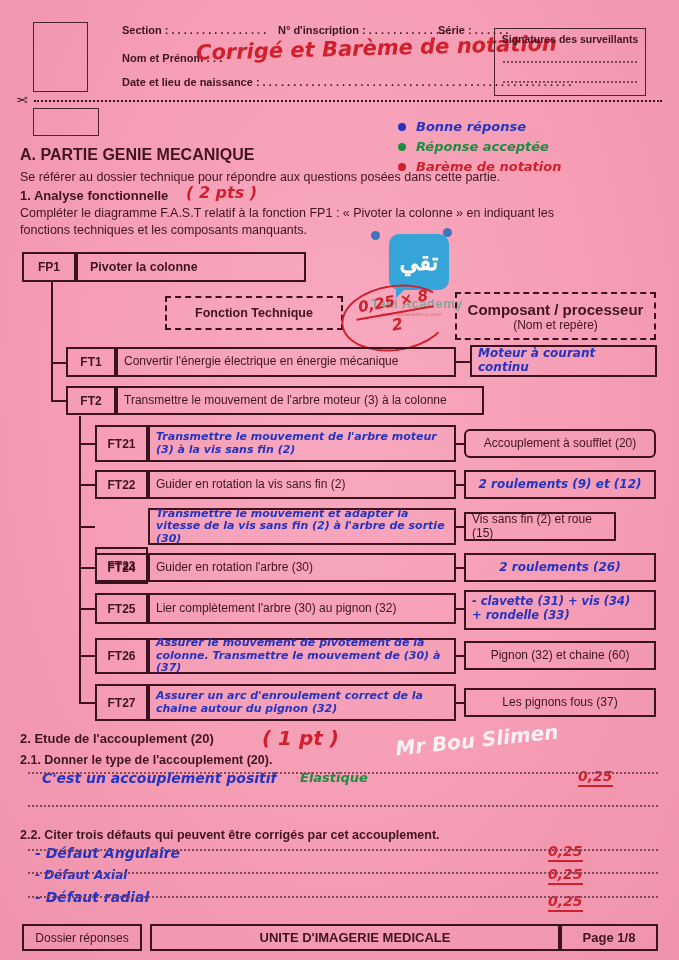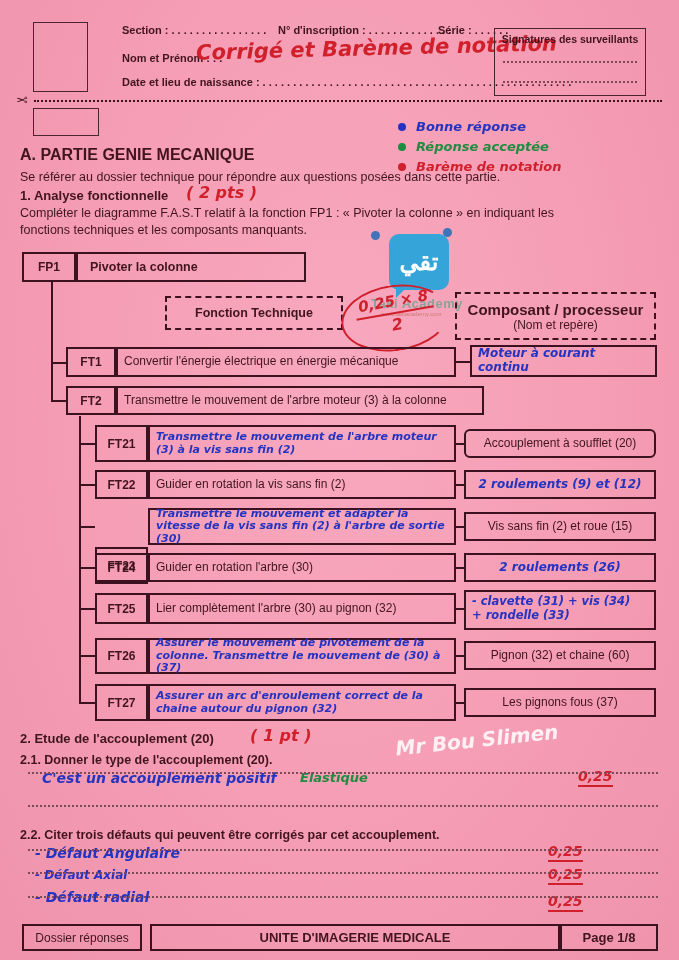--- a/index.html
+++ b/index.html
@@ -131,21 +131,21 @@
 <div class="box func-cell" style="left:464px;top:429px;width:192px;height:29px;font-size:12px;justify-content:center;border-radius:6px;">Accouplement à soufflet (20)</div>
 
 <div class="box code-cell" style="left:95px;top:470px;width:53px;height:29px;">FT22</div>
 <div class="box func-cell" style="left:148px;top:470px;width:308px;height:29px;font-size:12px;">Guider en rotation la vis sans fin (2)</div>
 <div class="line" style="left:456px;top:484px;width:8px;height:2px;"></div>
 <div class="box func-cell hw-blue" style="left:464px;top:470px;width:192px;height:29px;font-size:12px;justify-content:center;">2 roulements (9) et (12)</div>
 
 <div class="box code-cell" style="left:95px;top:508px;width:53px;height:37px;margin-top:39px;">FT23</div>
 <div class="box func-cell hw-blue" style="left:148px;top:508px;width:308px;height:37px;font-size:11px;">Transmettre le mouvement et adapter la vitesse de la vis sans fin (2) à l'arbre de sortie (30)</div>
 <div class="line" style="left:456px;top:526px;width:8px;height:2px;"></div>
-<div class="box func-cell" style="left:464px;top:512px;width:192px;height:29px;font-size:12px;justify-content:center;">Vis sans fin (2) et roue (15)</div>
+<div class="box func-cell" style="left:464px;top:512px;width:152px;height:29px;font-size:12px;justify-content:center;">Vis sans fin (2) et roue (15)</div>
 
 <div class="box code-cell" style="left:95px;top:553px;width:53px;height:29px;">FT24</div>
 <div class="box func-cell" style="left:148px;top:553px;width:308px;height:29px;font-size:12px;">Guider en rotation l'arbre (30)</div>
 <div class="line" style="left:456px;top:567px;width:8px;height:2px;"></div>
 <div class="box func-cell hw-blue" style="left:464px;top:553px;width:192px;height:29px;font-size:12px;justify-content:center;">2 roulements (26)</div>
 
 <div class="box code-cell" style="left:95px;top:593px;width:53px;height:31px;">FT25</div>
 <div class="box func-cell" style="left:148px;top:593px;width:308px;height:31px;font-size:12px;">Lier complètement l'arbre (30) au pignon (32)</div>
 <div class="line" style="left:456px;top:608px;width:8px;height:2px;"></div>
 <div class="box" style="left:464px;top:590px;width:192px;height:40px;padding:2px 6px;">
@@ -157,21 +157,21 @@
 <div class="box func-cell hw-blue" style="left:148px;top:638px;width:308px;height:36px;font-size:11px;">Assurer le mouvement de pivotement de la colonne. Transmettre le mouvement de (30) à (37)</div>
 <div class="line" style="left:456px;top:655px;width:8px;height:2px;"></div>
 <div class="box func-cell" style="left:464px;top:641px;width:192px;height:29px;font-size:12px;justify-content:center;">Pignon (32) et chaine (60)</div>
 
 <div class="box code-cell" style="left:95px;top:684px;width:53px;height:37px;">FT27</div>
 <div class="box func-cell hw-blue" style="left:148px;top:684px;width:308px;height:37px;font-size:11px;">Assurer un arc d'enroulement correct de la chaine autour du pignon (32)</div>
 <div class="line" style="left:456px;top:702px;width:8px;height:2px;"></div>
 <div class="box func-cell" style="left:464px;top:688px;width:192px;height:29px;font-size:12px;justify-content:center;">Les pignons fous (37)</div>
 
 <div class="abs printed bold" style="left:20px;top:731px;font-size:13px;">2. Etude de l'accouplement (20)</div>
-<div class="abs hw-red" style="left:250px;top:726px;font-size:16px;">( 1 pt )</div>
+<div class="abs hw-red" style="left:262px;top:726px;font-size:20px;">( 1 pt )</div>
 <div class="abs printed" style="left:20px;top:753px;font-size:12.5px;font-weight:bold;">2.1. Donner le type de l'accouplement (20).</div>
 
 <div class="abs hw-white" style="left:395px;top:728px;font-size:20px;transform:rotate(-6deg);">Mr Bou Slimen</div>
 
 <div class="abs hw-blue" style="left:42px;top:770px;font-size:14px;">C'est un accouplement positif</div>
 <div class="abs hw-green" style="left:300px;top:770px;font-size:13px;">Elastique</div>
 <div class="abs hw-red score" style="left:578px;top:768px;">0,25</div>
 <div class="dotline" style="left:28px;top:772px;width:630px;"></div>
 <div class="dotline" style="left:28px;top:805px;width:630px;"></div>
 

